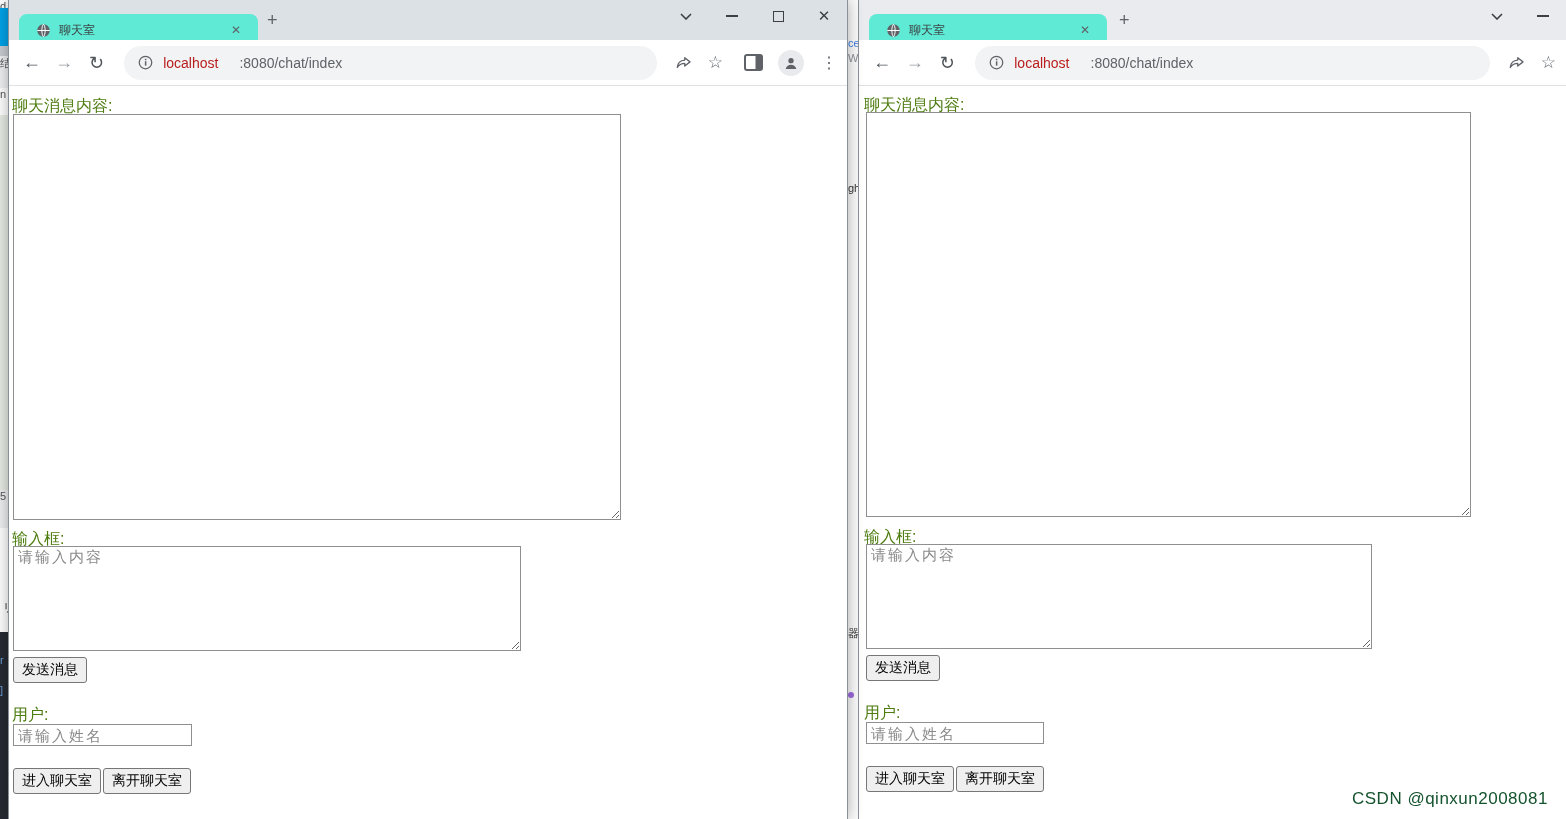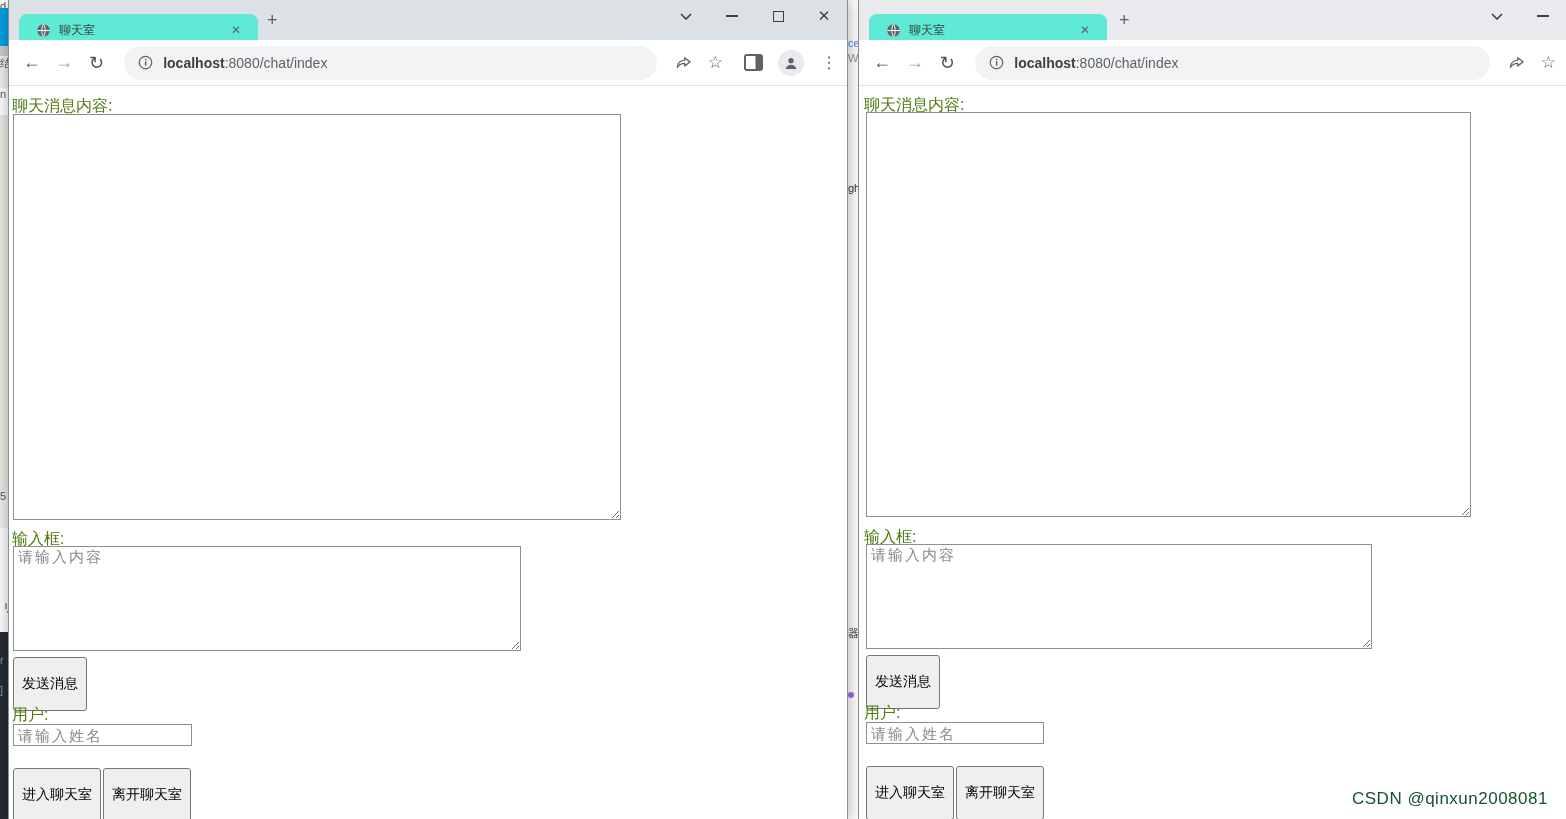--- a/index.html
+++ b/index.html
@@ -38,36 +38,36 @@
   .wc-close{ font-size:15px; color:#3c4043; }
 
   .toolbar { position:relative; height:46px; background:#fff; border-bottom:1px solid #dfe1e5;
              display:flex; align-items:center; padding:0 10px 0 12px; }
   .nav-icon { font-size:18px; color:#50555a; width:22px; text-align:center; margin-right:11px; }
   .nav-fwd  { color:#9aa0a6; }
   .pill { height:34px; border-radius:17px; background:#f1f3f4; display:flex; align-items:center;
           padding:0 14px; margin-left:6px; }
   #win-left  .pill { width:547px; } #win-right .pill { width:520px; }
   .url { font-size:14px; margin-left:10px; white-space:nowrap; }
-  .url-host { color:#404040;font-weight:bold; } .url-rest { color:#5f6368; }
+  .url-host { color:#b91c1c; } .url-rest { color:#5f6368;padding-left:21px; }
   .tb-icons { display:flex; align-items:center; margin-left:18px; gap:15px; }
   .star { font-size:17px; color:#5f6368; line-height:1; }
   .dots { font-size:16px; color:#5f6368; letter-spacing:0; margin-left:2px; }
   .avatar-wrap { width:26px; height:26px; border-radius:50%; background:#e8eaed;
                  display:flex; align-items:center; justify-content:center; }
 
   
   .content { position:absolute; left:0; right:0; top:87px; bottom:0; background:#fff; }
   .page-label { position:absolute; font-size:16px; color:#4d7c0f; }
   textarea, input[type=text] {
      position:absolute; border:1px solid #8f8f8f; background:#fff; font-size:15px;
      font-family:"Liberation Sans", sans-serif; padding:1px 4px; color:#0f766e; resize:both; }
   textarea::placeholder, input::placeholder { color:#8a8a8a; opacity:1; letter-spacing:2px; }
   .btn { position:absolute; font-size:14px; color:#000; background:#efefef;
-         border:1px solid #767676; border-radius:3px; padding:17px 8px;
+         border:1px solid #767676; border-radius:3px; padding:3px 8px;
          font-family:"Liberation Sans", sans-serif; }
 
   #watermark { left:1352px; top:789px; z-index:9; font-size:17px; color:#14532d; letter-spacing:.5px; }
 
   svg { display:block; }
 </style>
 </head>
 <body>
 
 <div id="edge-left" class="abs">

